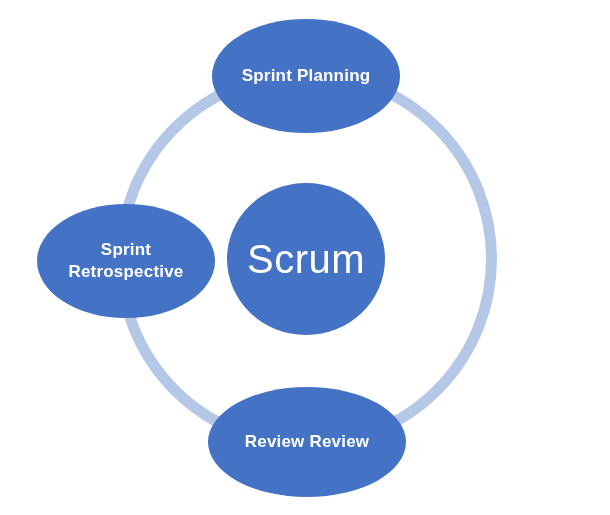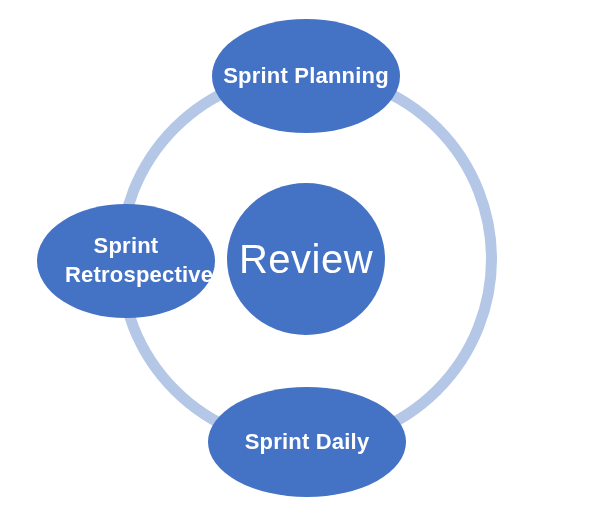--- a/index.html
+++ b/index.html
@@ -32,21 +32,21 @@
     background: #4472c4;
     border-radius: 50%;
     display: flex;
     align-items: center;
     justify-content: center;
     text-align: center;
     color: #ffffff;
     z-index: 2;
   }
   .node .label {
-    font-size: 22px;
+    font-size: 17px;
     font-weight: 600;
     line-height: 1.3;
     letter-spacing: 0.2px;
   }
   .node-top    { left: 212px; top: 19px;  width: 188px; height: 114px; }
   .node-right  { left: 405px; top: 202px; width: 178px; height: 116px; }
   .node-bottom { left: 208px; top: 387px; width: 198px; height: 110px; }
   .node-left   { left: 37px;  top: 204px; width: 178px; height: 114px; }
   .node-left .label { display: inline-block; max-width: 122px; }
   .node-center { left: 227px; top: 183px; width: 158px; height: 152px; }
@@ -62,24 +62,24 @@
 <div class="stage">
 
   <div class="ring"></div>
 
   <div class="node node-top">
     <span class="label">Sprint Planning</span>
   </div>
 
 
   <div class="node node-bottom">
-    <span class="label">Sprint Daily</span>
+    <span class="label">Review Review</span>
   </div>
 
   <div class="node node-left">
     <span class="label">Sprint Retrospective</span>
   </div>
 
   <div class="node node-center">
-    <span class="label">Review</span>
+    <span class="label">Scrum</span>
   </div>
 
 </div>
 
 </body></html>

